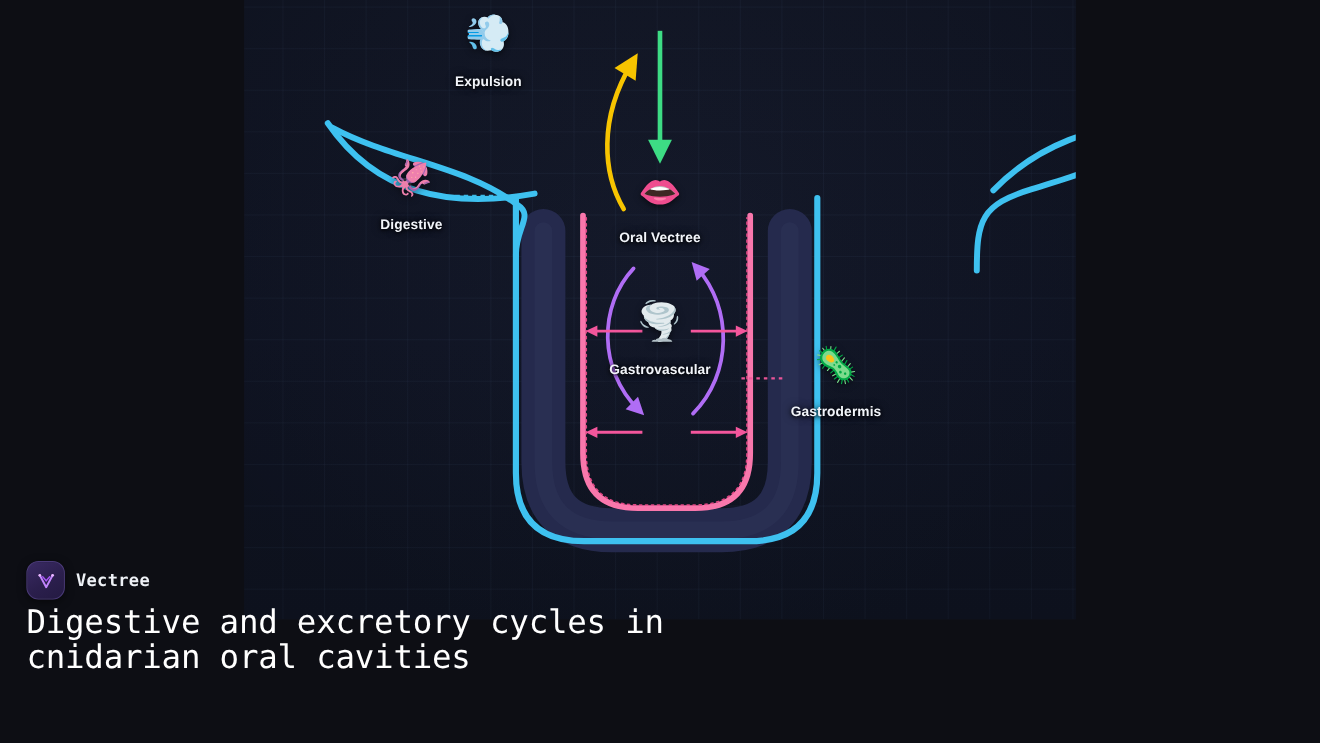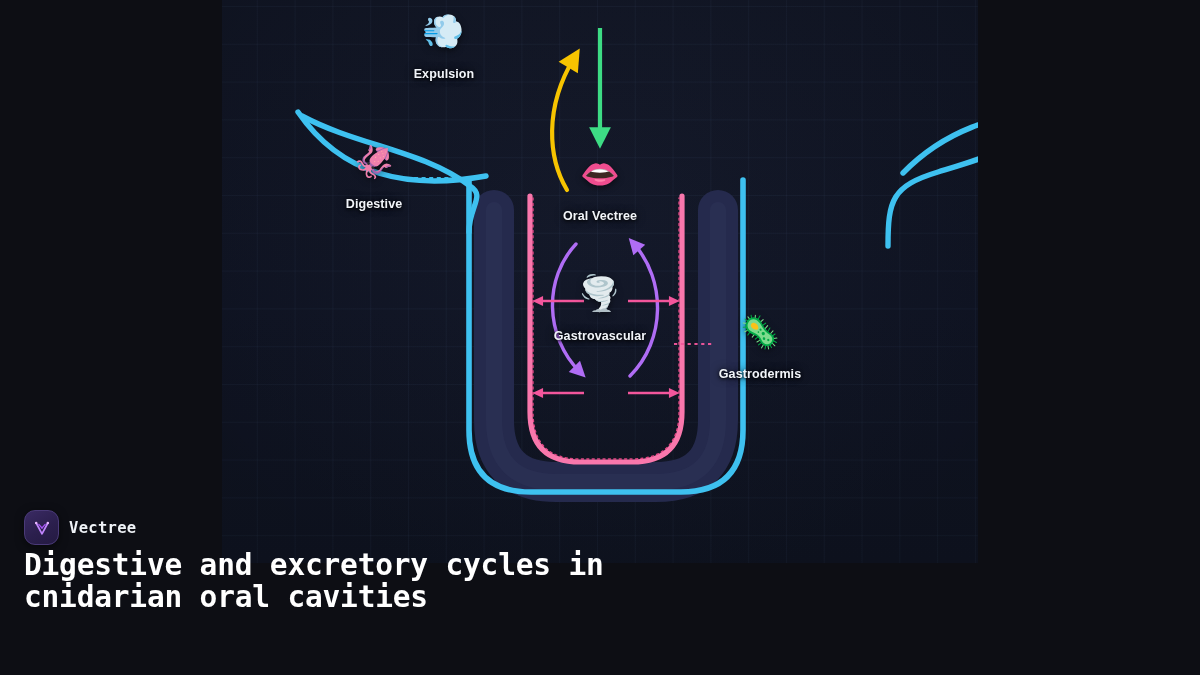--- a/index.html
+++ b/index.html
@@ -65,21 +65,21 @@
   }
   .brandname{
     color:#eef1f6;font-size:15.5px;font-weight:bold;
     font-family:"DejaVu Sans Mono","Liberation Mono",monospace;
     letter-spacing:.3px;
   }
   .title{
     position:absolute;left:24px;top:549px;width:660px;
     color:#ffffff;
     font-family:"DejaVu Sans Mono","Liberation Mono",monospace;
-    font-size:29.5px;font-weight:bold;line-height:1.09;
+    font-size:29.5px;font-weight:normal;line-height:1.09;
     letter-spacing:-0.2px;
   }
   .url{
     position:absolute;right:22px;top:622px;
     color:#7f8290;
     font-family:"DejaVu Sans Mono","Liberation Mono",monospace;
     font-size:12.5px;letter-spacing:-0.1px;
   }
 </style>
 </head>

